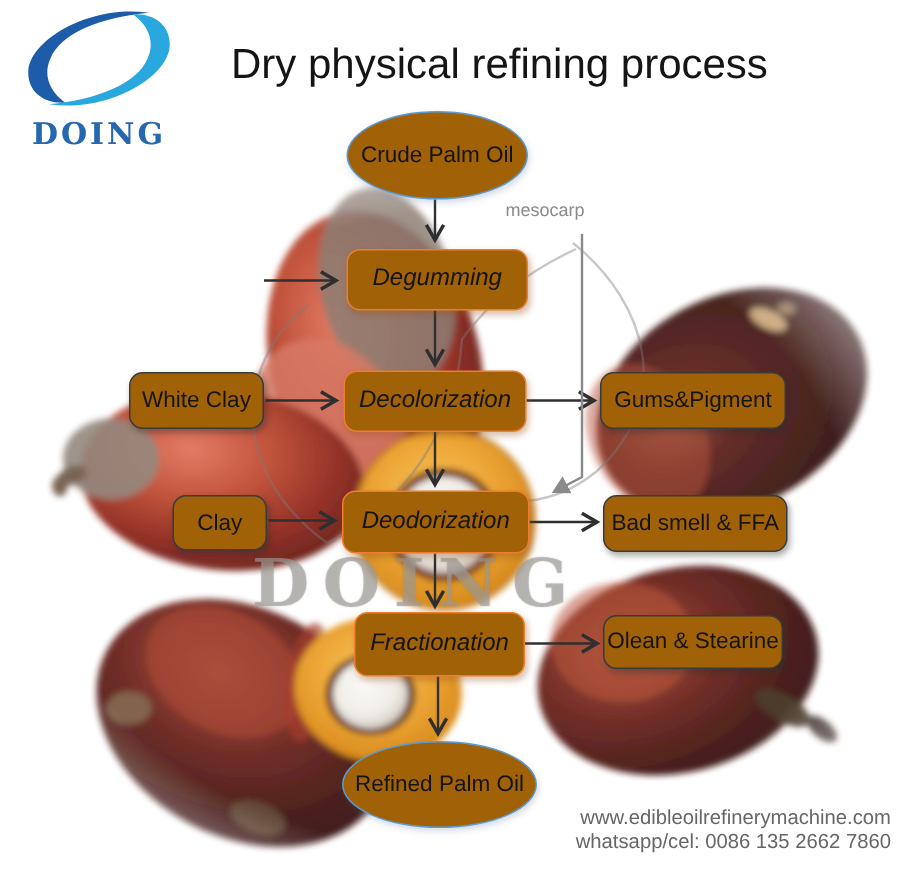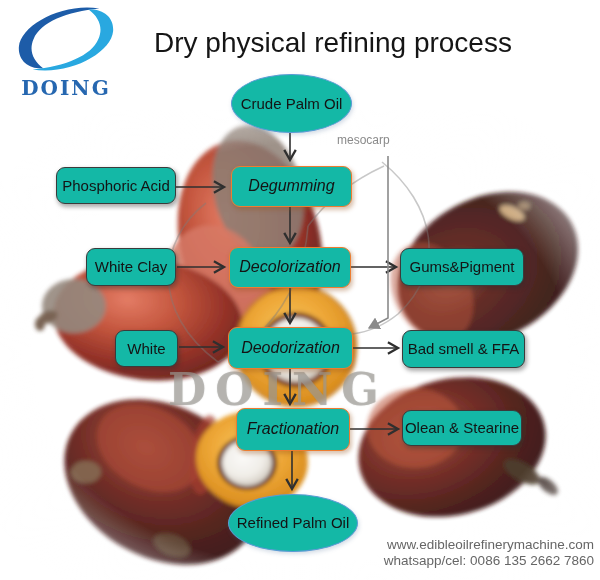--- a/index.html
+++ b/index.html
@@ -10,21 +10,21 @@
   .stage svg.bg{position:absolute;left:0;top:0;z-index:0;}
   .watermark{
     position:absolute;left:168px;top:364px;z-index:1;
     font-family:"DejaVu Serif",serif;font-weight:bold;font-size:44px;
     letter-spacing:9px;color:rgba(168,165,160,0.50);
     text-shadow:0 0 1px rgba(120,118,114,0.45);
   }
   svg.arrows{position:absolute;left:0;top:0;z-index:2;pointer-events:none;}
   .node{
     position:absolute;z-index:3;display:flex;align-items:center;justify-content:center;
-    background:#14b8a6;color:#141414;font-size:15px;text-align:center;line-height:1.05;
+    background:#a16207;color:#141414;font-size:15px;text-align:center;line-height:1.05;
   }
   .process{
     border:1.6px solid var(--process-border);border-radius:9px;
     box-shadow:1.5px 2.5px 4px rgba(150,80,25,0.35);font-size:16px;font-style:italic;
   }
   .io{
     border:1.9px solid var(--io-border);border-radius:9px;
     box-shadow:1.5px 2.5px 4px rgba(45,45,45,0.40);
   }
   .terminal{
@@ -183,23 +183,22 @@
   <div class="annotation">mesocarp</div>
 
   <div class="node terminal" style="left:231px;top:74px;width:119px;height:57px">Crude Palm Oil</div>
   <div class="node terminal" style="left:228px;top:494px;width:128px;height:56px">Refined Palm Oil</div>
 
   <div class="node process" style="left:231px;top:166px;width:119px;height:39px">Degumming</div>
   <div class="node process" style="left:229px;top:247px;width:120px;height:39px">Decolorization</div>
   <div class="node process" style="left:228px;top:327px;width:123px;height:40px">Deodorization</div>
   <div class="node process" style="left:236px;top:408px;width:112px;height:41px">Fractionation</div>
 
-  <div class="node io" style="left:56px;top:167px;width:118px;height:35px">Phosphoric Acid</div>
   <div class="node io" style="left:86px;top:248px;width:88px;height:36px">White Clay</div>
-  <div class="node io" style="left:115px;top:330px;width:61px;height:35px">White</div>
+  <div class="node io" style="left:115px;top:330px;width:61px;height:35px">Clay</div>
 
   <div class="node io" style="left:402px;top:330px;width:121px;height:36px">Bad smell &amp; FFA</div>
   <div class="node io" style="left:400px;top:248px;width:122px;height:36px">Gums&amp;Pigment</div>
   <div class="node io" style="left:402px;top:410px;width:118px;height:34px">Olean &amp; Stearine</div>
 
   <div class="contact">
     <div>www.edibleoilrefinerymachine.com</div>
     <div>whatsapp/cel: 0086 135 2662 7860</div>
   </div>
 

